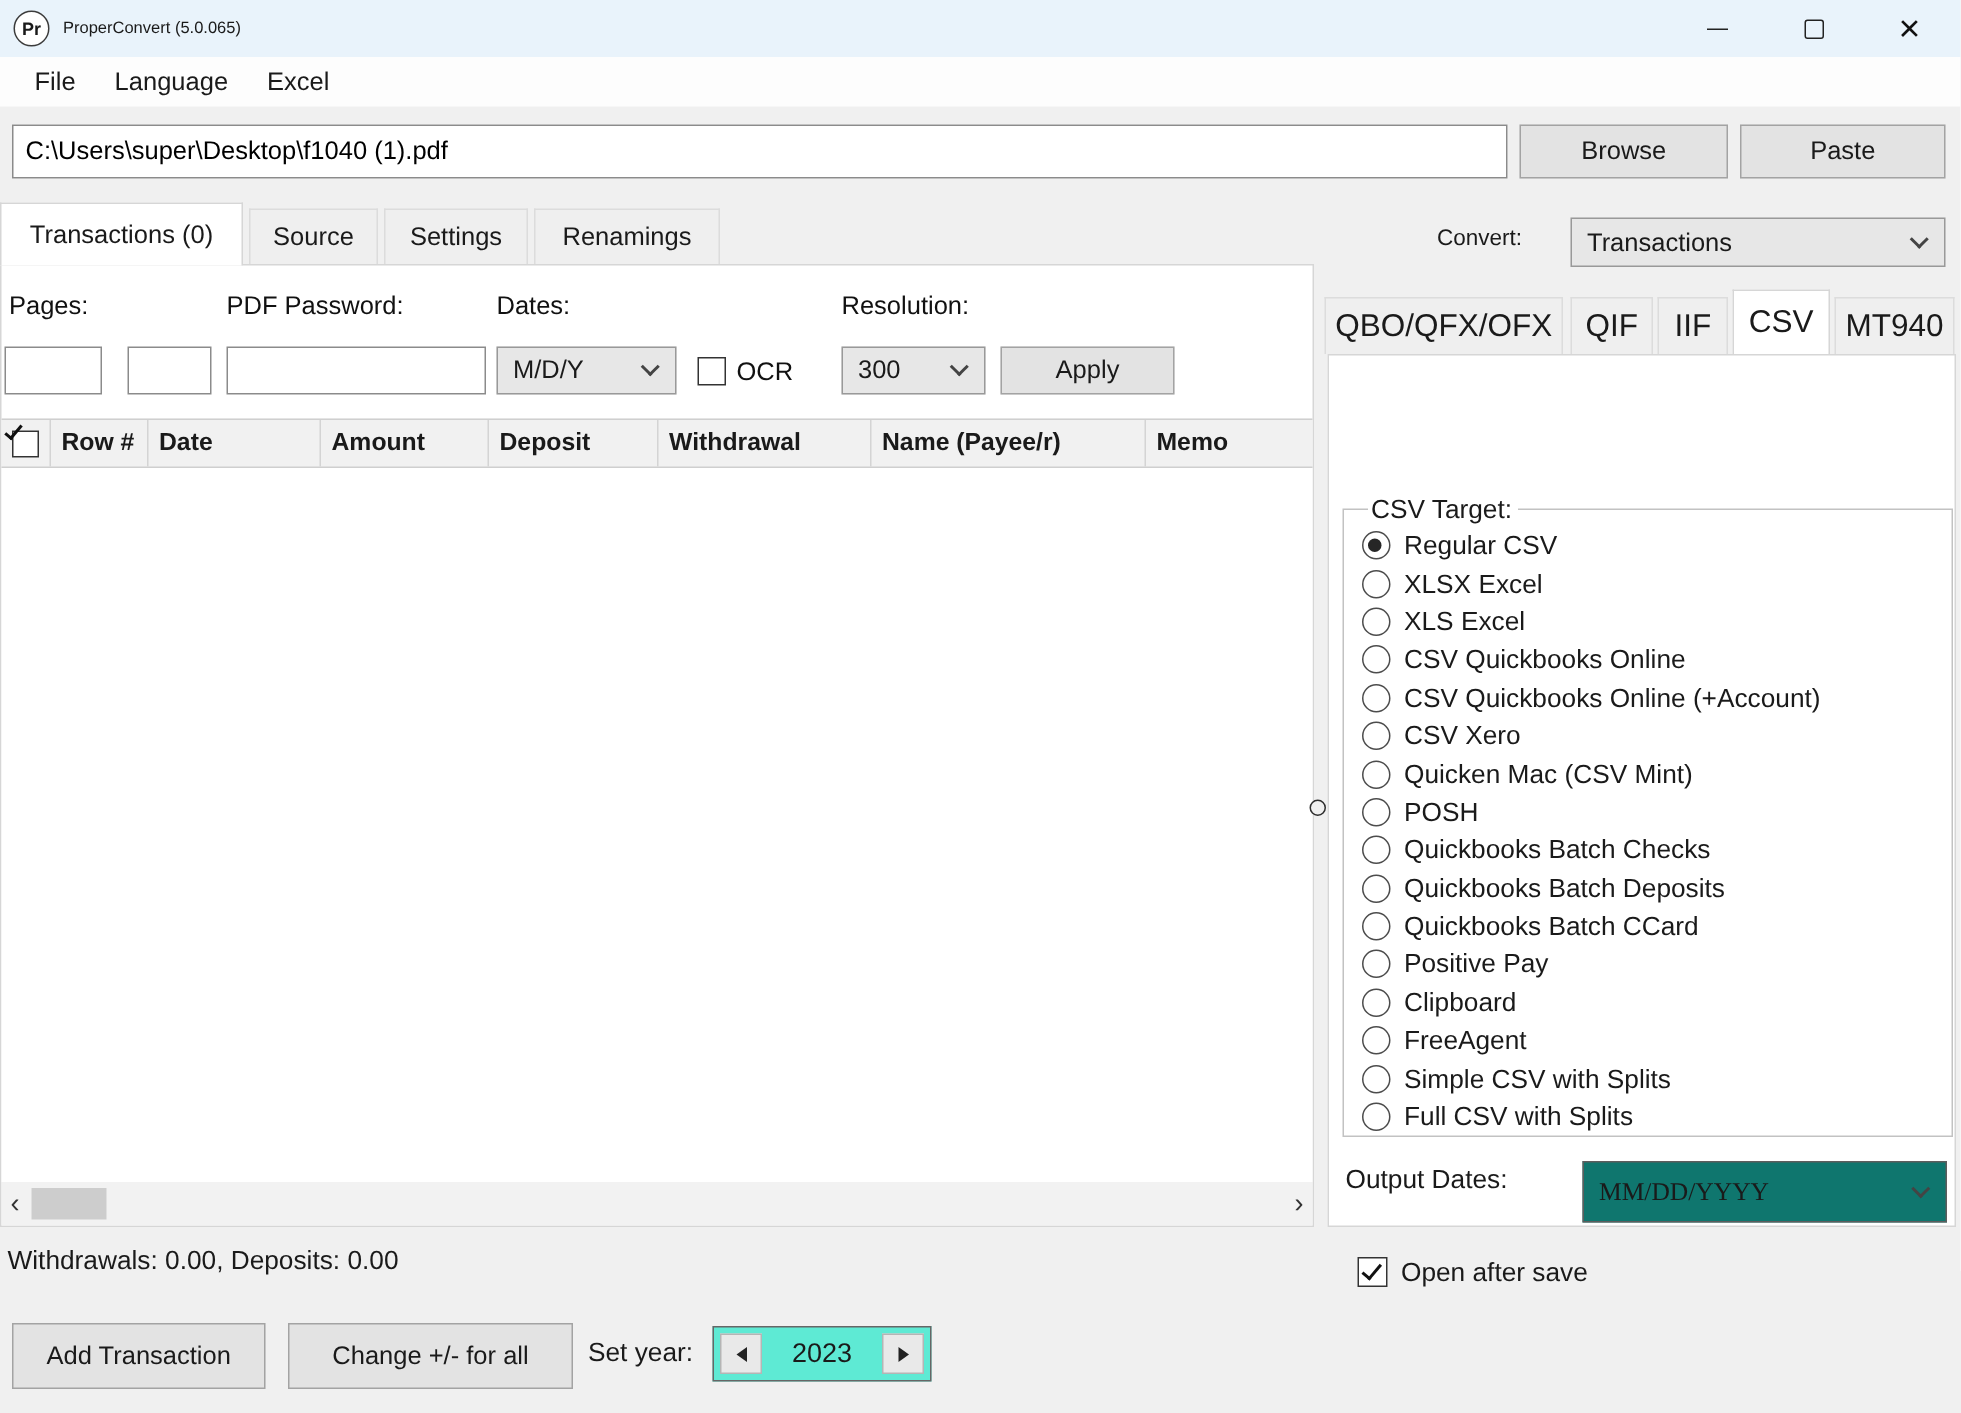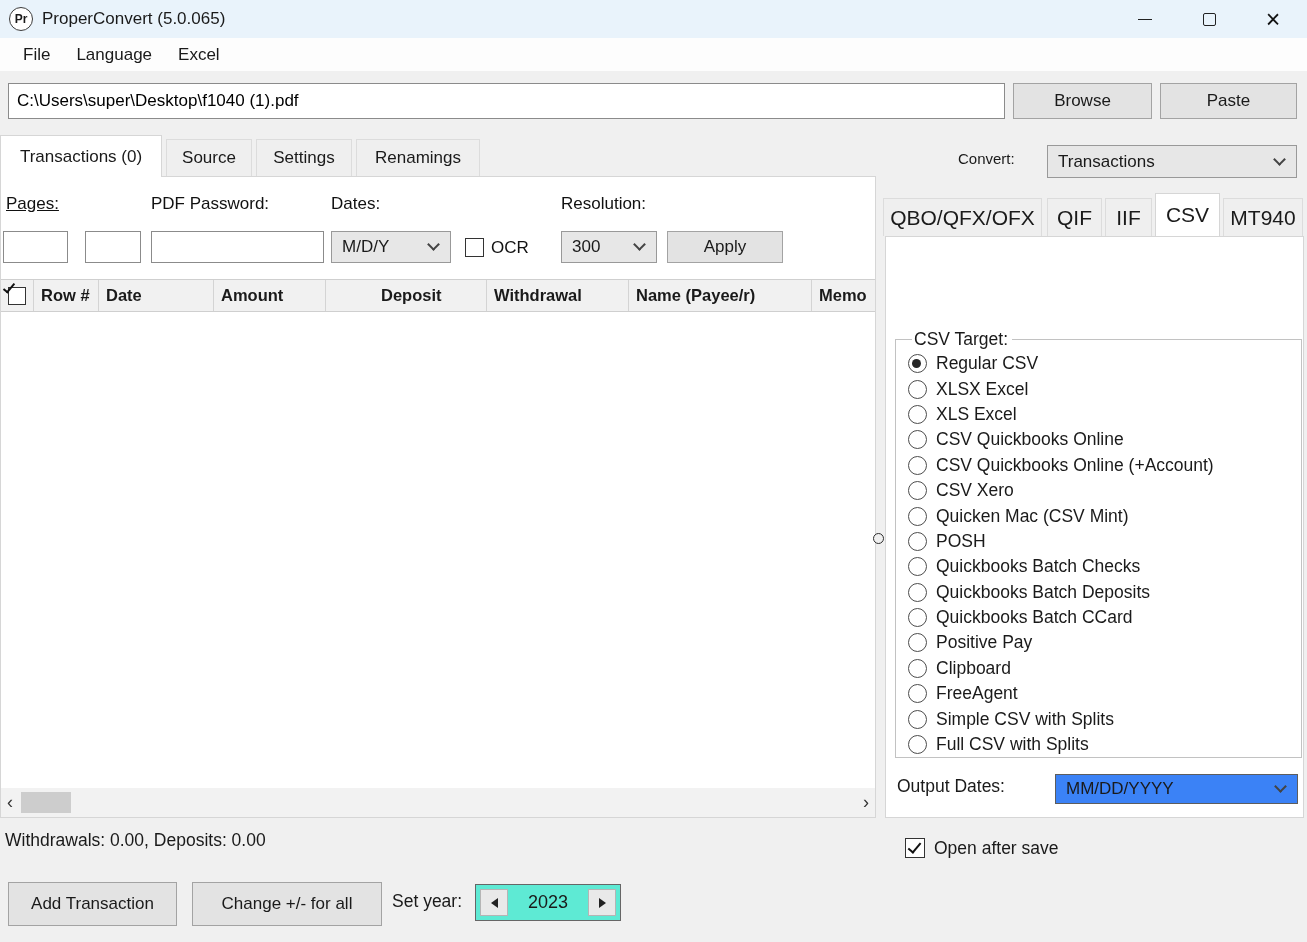--- a/index.html
+++ b/index.html
@@ -3,21 +3,21 @@
 <meta charset="utf-8">
 <style>
   * { margin:0; padding:0; box-sizing:border-box; }
   html,body { width:1307px; height:942px; overflow:hidden; }
   body { font-family:"Liberation Sans", sans-serif; color:#1a1a1a; }
   #window { position:relative; width:1307px; height:942px; background:#f0f0f0;padding-left:12px; }
 
   
   .titlebar { position:absolute; left:0; top:0; width:1307px; height:38px; background:#e9f3fb; display:flex; align-items:center; }
   .app-icon { margin-left:9px; width:24px; height:24px; border:1.6px solid #3c3c3c; border-radius:50%; background:#fff; display:flex; align-items:center; justify-content:center; font-size:12px; font-weight:bold; }
-  .app-title { margin-left:9px; font-size:17px; }
+  .app-title { margin-left:9px; font-size:11px; }
   .win-controls { margin-left:auto; display:flex; padding-right:2px; }
   .win-btn { width:64px; height:38px; display:flex; align-items:center; justify-content:center; cursor:default; }
   .glyph-min { width:14px; height:0; border-top:1.6px solid #222; }
   .glyph-max { width:13px; height:13px; border:1.6px solid #222; border-radius:2px; }
   .glyph-close { font-size:25px; font-weight:300; line-height:1; color:#111; }
 
   
   .menubar { position:absolute; left:0; top:38px; width:1307px; height:33px; background:#fdfdfd; display:flex; align-items:center; padding-left:10px; }
   .menu-item { padding:0 13px; font-size:17px; }
 
@@ -31,21 +31,21 @@
   .tab { font-size:17px; display:flex; align-items:center; justify-content:center; border:1px solid #dcdcdc; border-bottom:none; background:#efefef; position:absolute; height:37px; top:139px; }
   .tab.active { background:#fff; height:42px; top:135px; z-index:4; border-color:#d6d6d6; }
   .tab-transactions { left:0; width:162px; }
   .tab-source { left:166px; width:86px; }
   .tab-settings { left:256px; width:96px; }
   .tab-renamings { left:356px; width:124px; }
 
   
   .panel-left { position:absolute; left:0; top:176px; width:876px; height:642px; background:#fff; border:1px solid #d6d6d6; z-index:1; }
   .fld-label { position:absolute; font-size:17px; color:#111; }
-  .lbl-pages { left:5px; top:17px;text-decoration:underline; }
+  .lbl-pages { left:5px; top:17px; }
   .lbl-pwd { left:150px; top:17px; }
   .lbl-dates { left:330px; top:17px; }
   .lbl-res { left:560px; top:17px; }
   .txt { position:absolute; top:54px; height:32px; border:1px solid #8b8b8b; background:#fff; font-size:17px; padding:0 6px; font-family:"Liberation Sans",sans-serif; }
   .txt-pages-from { left:2px; width:65px; }
   .txt-pages-to { left:84px; width:56px; }
   .txt-pwd { left:150px; width:173px; }
   .combo { background:#e7e7e7; border:1px solid #999; display:flex; align-items:center; font-size:17px; padding:0 10px; position:absolute; }
   .combo .chev { position:absolute; right:12px; top:50%; margin-top:-7px; width:9px; height:9px; border-left:2px solid #444; border-bottom:2px solid #444; transform:rotate(-45deg); }
   .combo-datefmt { left:330px; top:54px; width:120px; height:32px; }
@@ -56,21 +56,21 @@
   .lbl-ocr { left:490px; top:61px; }
   .btn-apply { position:absolute; left:666px; top:54px; width:116px; height:32px; }
 
   
   .grid-header { position:absolute; left:0; top:102px; width:874px; height:33px; display:flex; background:#f1f1f1; border-top:1px solid #cfcfcf; border-bottom:1px solid #cfcfcf; }
   .gh-cell { border-right:1px solid #d4d4d4; display:flex; align-items:center; padding-left:7px; font-weight:bold; font-size:16.5px; }
   .gh-check { width:33px; justify-content:center; padding-left:0; }
   .gh-check .checkbox { position:static; width:18px; height:18px; }
   .gh-check .checkbox.on::after { left:5px; top:1px; width:4px; height:10px; }
   .gh-row { width:65px; } .gh-date { width:115px; } .gh-amount { width:112px; }
-  .gh-deposit { width:113px;margin-left:48px; } .gh-withdrawal { width:142px; } .gh-name { width:183px; }
+  .gh-deposit { width:113px; } .gh-withdrawal { width:142px; } .gh-name { width:183px; }
   .gh-memo { flex:1; border-right:none; }
   .grid-body { position:absolute; left:0; top:135px; width:874px; height:476px; background:#fff; }
 
   
   .hscroll { position:absolute; left:0; top:611px; width:874px; height:29px; background:#f2f2f2; }
   .hs-arrow { position:absolute; top:0; width:18px; height:29px; display:flex; align-items:center; justify-content:center; font-size:18px; color:#333; }
   .hs-left { left:0; } .hs-right { right:0; }
   .hs-thumb { position:absolute; left:20px; top:4px; width:50px; height:21px; background:#cdcdcd; }
 
   
@@ -97,21 +97,21 @@
   .panel-right { position:absolute; left:885px; top:236px; width:419px; height:582px; background:#fff; border:1px solid #d6d6d6; z-index:1; }
 
   .groupbox { position:absolute; left:895px; top:329px; width:407px; height:429px; border:1px solid #c2c2c2; z-index:2; padding:1px 0 0 12px; }
   .groupbox legend { font-size:17.5px; padding:0 4px 0 2px; margin-left:4px; }
   .radio-row { height:25.4px; display:flex; align-items:center; }
   .radio { width:19px; height:19px; border:1.6px solid #4c4c4c; border-radius:50%; background:#fff; position:relative; flex:0 0 auto; }
   .radio.on::after { content:""; position:absolute; left:3.4px; top:3.4px; width:9px; height:9px; border-radius:50%; background:#262626; }
   .radio-label { margin-left:9px; font-size:17.5px; white-space:nowrap; }
 
   .lbl-outdates { position:absolute; left:897px; top:776px; font-size:17.5px; z-index:2; }
-  .combo-outdates { left:1055px; top:774px; width:243px; height:30px; background:#3b82f6; border:1px solid #5d5d5d; z-index:2; }
+  .combo-outdates { left:1055px; top:774px; width:243px; height:41px; background:#0f766e; border:1px solid #5d5d5d; z-index:2;font-family:Liberation Serif, serif; }
   .cb-openaftersave { left:905px; top:838px; width:20px; height:20px; }
   .lbl-openaftersave { position:absolute; left:934px; top:838px; font-size:17.5px; }
   .btn-convert { position:absolute; left:899px; top:868px; width:392px; height:48px; font-size:18px; border-color:#b0b0b0; }
 
   .splitter-handle { position:absolute; left:873px; top:533px; width:11px; height:11px; border:1.6px solid #2e2e2e; border-radius:50%; background:#f0f0f0; z-index:5; }
 </style>
 </head>
 <body>
 
 <div id="window">

